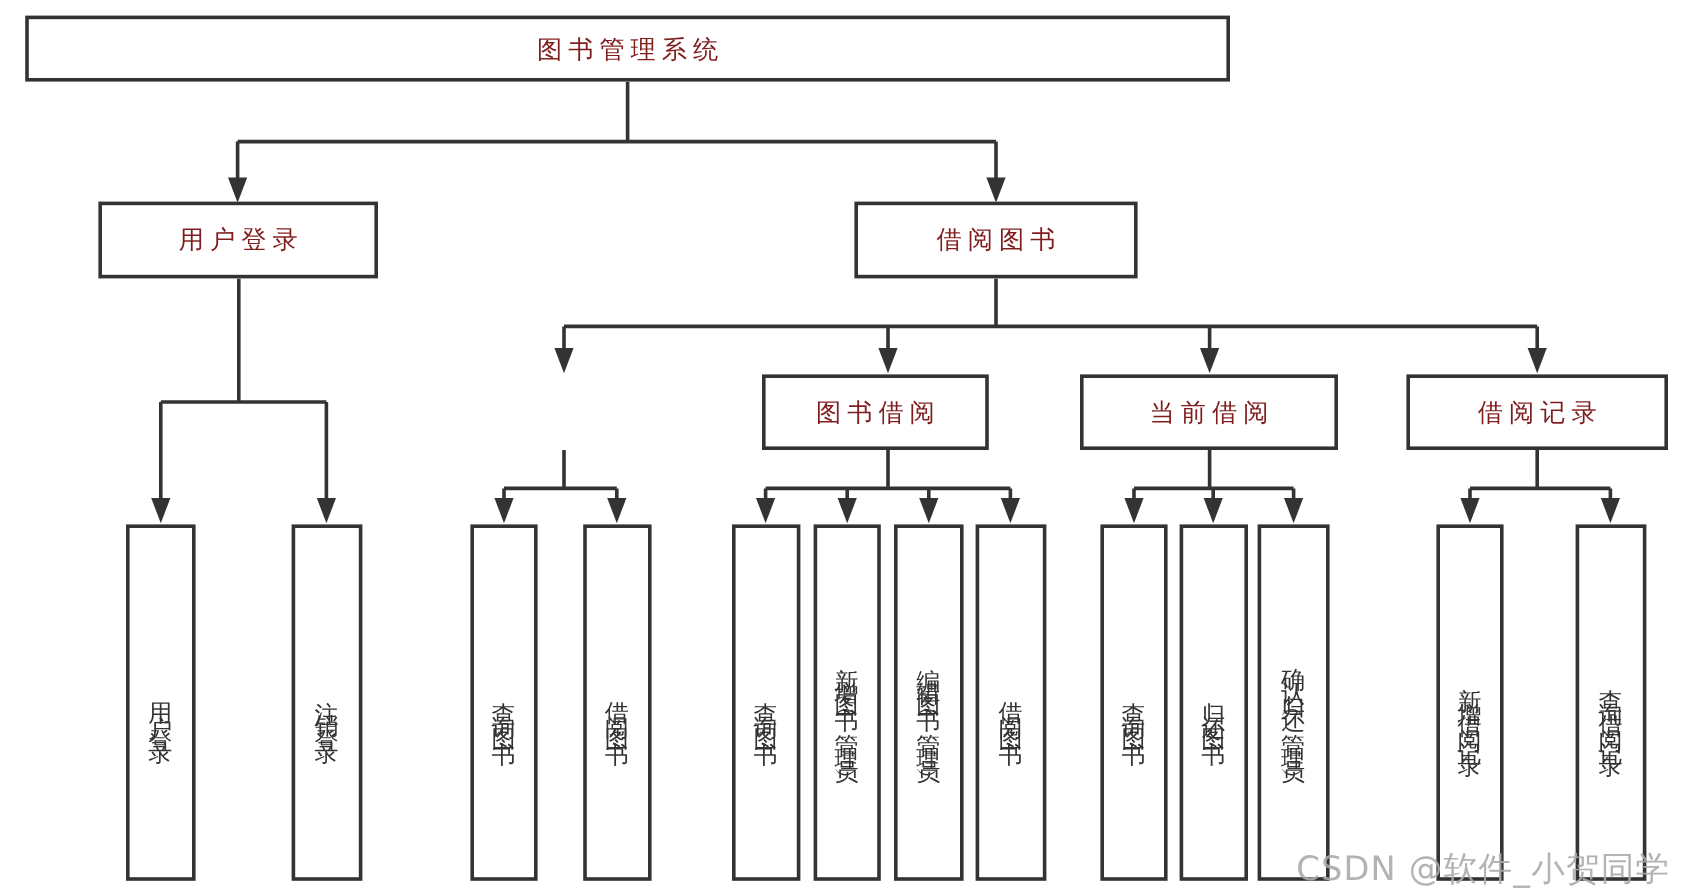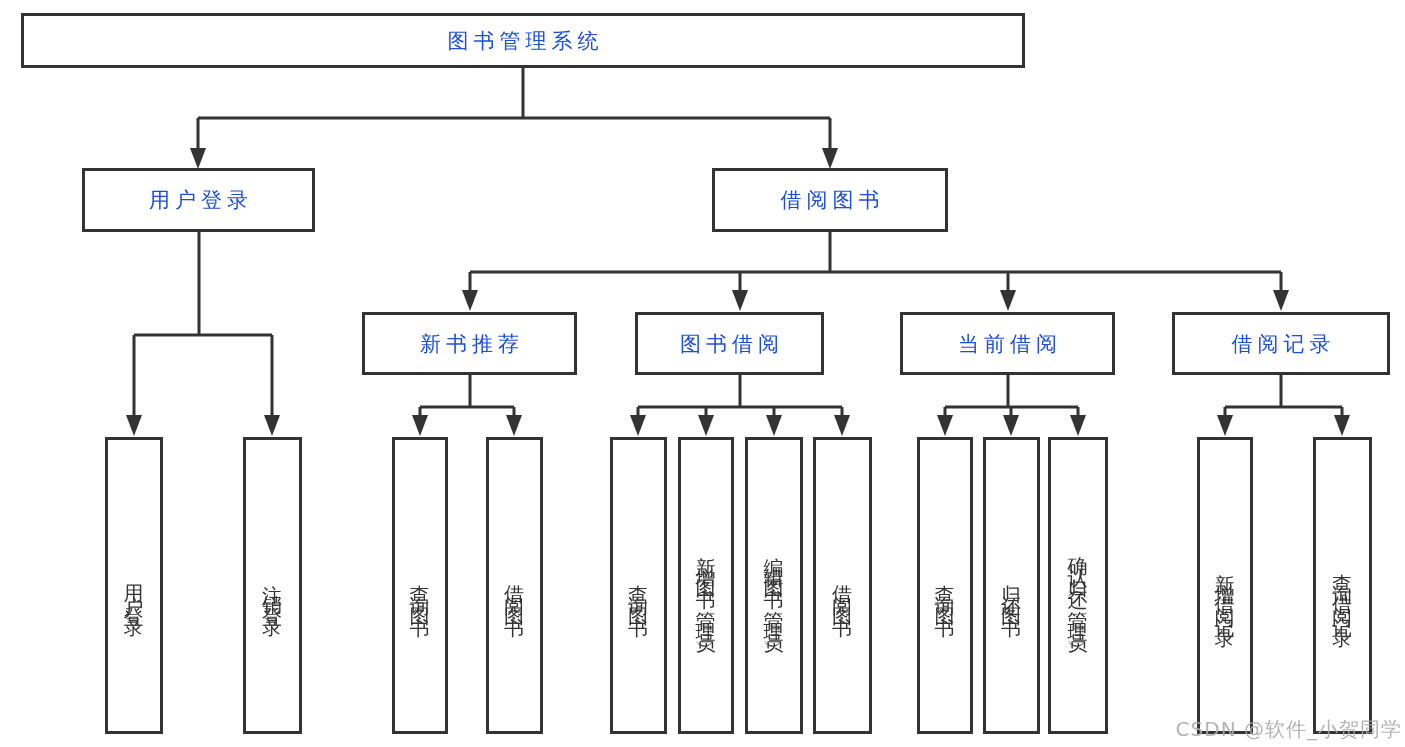--- a/index.html
+++ b/index.html
@@ -3,24 +3,24 @@
 <meta charset="utf-8">
 <style>
   html,body{margin:0;padding:0;background:#fff;}
   .canvas{position:relative;width:1405px;height:747px;background:#ffffff;overflow:hidden;
           font-family:"DejaVu Sans","Liberation Sans",sans-serif;color:#333;}
   .wires{position:absolute;left:0;top:0;}
   .wires path{stroke:#333333;stroke-width:3;fill:none;}
   .wires polygon{fill:#333333;stroke:none;}
   .box{position:absolute;box-sizing:border-box;border:3px solid #333333;background:#ffffff;
        display:flex;align-items:center;justify-content:center;}
-  .hbox span{font-size:21px;letter-spacing:5px;padding-left:5px;white-space:nowrap;color:#1d4ed8;}
+  .hbox span{font-size:21px;letter-spacing:5px;padding-left:5px;white-space:nowrap;color:#7f1d1d;}
   .vbox span{writing-mode:vertical-rl;text-orientation:mixed;font-size:20px;line-height:1.1;
              letter-spacing:11px;transform:translateY(5px);color:#333;}
-  .watermark{position:absolute;right:3px;bottom:4px;font-size:20px;letter-spacing:1px;
+  .watermark{position:absolute;right:13px;bottom:4px;font-size:28px;letter-spacing:1px;
              color:#ababab;opacity:.9;z-index:5;white-space:nowrap;}
 </style>
 </head>
 <body>
 
 <div class="canvas">
 
   <svg class="wires" width="1405" height="747" viewBox="0 0 1405 747">
 
     <g>
@@ -75,23 +75,20 @@
     <span>图书管理系统</span>
   </div>
 
   <div class="box hbox" style="left:82px;top:168px;width:233px;height:64px;">
     <span>用户登录</span>
   </div>
   <div class="box hbox" style="left:712px;top:168px;width:236px;height:64px;">
     <span>借阅图书</span>
   </div>
 
-  <div class="box hbox" style="left:362px;top:312px;width:215px;height:63px;">
-    <span>新书推荐</span>
-  </div>
   <div class="box hbox" style="left:635px;top:312px;width:189px;height:63px;">
     <span>图书借阅</span>
   </div>
   <div class="box hbox" style="left:900px;top:312px;width:215px;height:63px;text-align:center;">
     <span>当前借阅</span>
   </div>
   <div class="box hbox" style="left:1172px;top:312px;width:218px;height:63px;text-align:center;">
     <span>借阅记录</span>
   </div>
 

